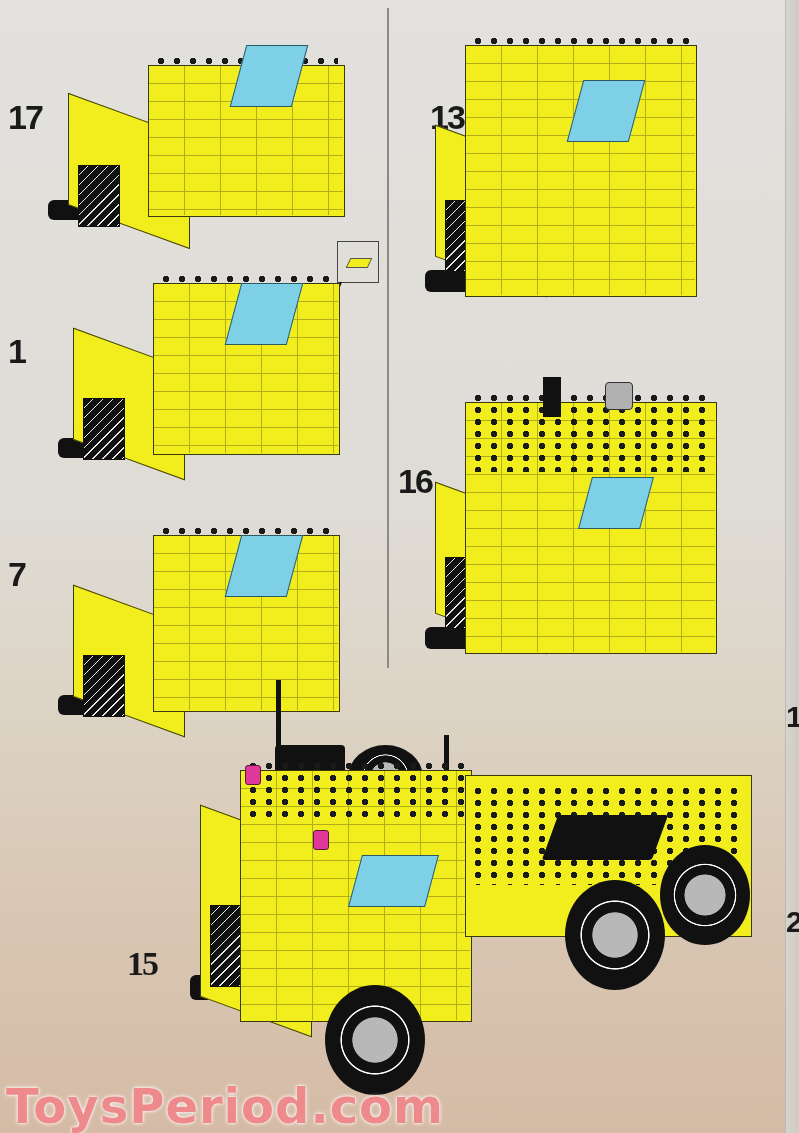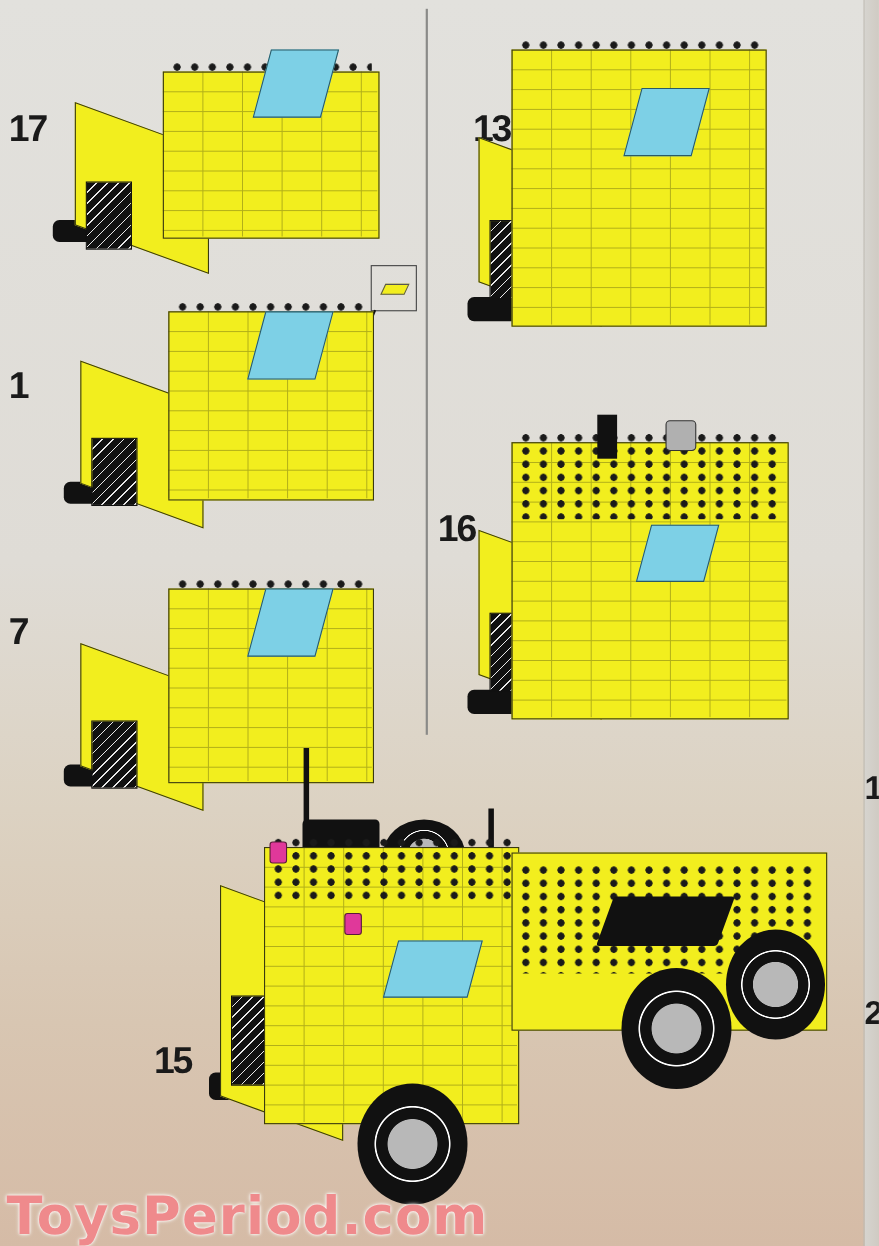--- a/index.html
+++ b/index.html
@@ -86,21 +86,21 @@
   <div class="cab" style="left:10px;top:130px;width:110px;height:130px;transform:skewY(20deg);"></div>
   <div class="grille" style="left:20px;top:185px;width:40px;height:70px;"></div>
   <div class="cab" style="left:40px;top:30px;width:250px;height:250px;"></div>
   <div class="brick-lines" style="left:40px;top:30px;width:250px;height:250px;"></div>
   <div class="studs" style="left:45px;top:20px;width:240px;height:80px;"></div>
   <div class="windshield" style="left:160px;top:105px;width:60px;height:50px;"></div>
   <div style="position:absolute;left:180px;top:10px;width:26px;height:26px;background:#b0b0b0;border:1px solid #333;border-radius:4px;"></div>
   <div style="position:absolute;left:118px;top:5px;width:18px;height:40px;background:#111;"></div>
 </div>
 
-<div class="step-num" style="left:140px;top:945px;">15</div>
+<div class="step-num" style="left:127px;top:945px;font-family:Liberation Serif, serif;">15</div>
 <div class="model" style="left:180px;top:675px;width:580px;height:420px;">
   <div class="antenna" style="left:96px;top:5px;height:130px;"></div>
   <div class="antenna" style="left:264px;top:60px;height:100px;"></div>
   <div class="plate-black" style="left:95px;top:70px;width:70px;height:70px;border-radius:4px;"></div>
   <div class="wheel" style="left:168px;top:70px;width:75px;height:65px;"></div>
   <div class="plate-black" style="left:10px;top:300px;width:70px;height:25px;"></div>
   <div class="cab" style="left:20px;top:150px;width:110px;height:190px;transform:skewY(20deg);"></div>
   <div class="grille" style="left:30px;top:230px;width:40px;height:80px;"></div>
   <div class="cab" style="left:60px;top:95px;width:230px;height:250px;"></div>
   <div class="brick-lines" style="left:60px;top:95px;width:230px;height:250px;"></div>

